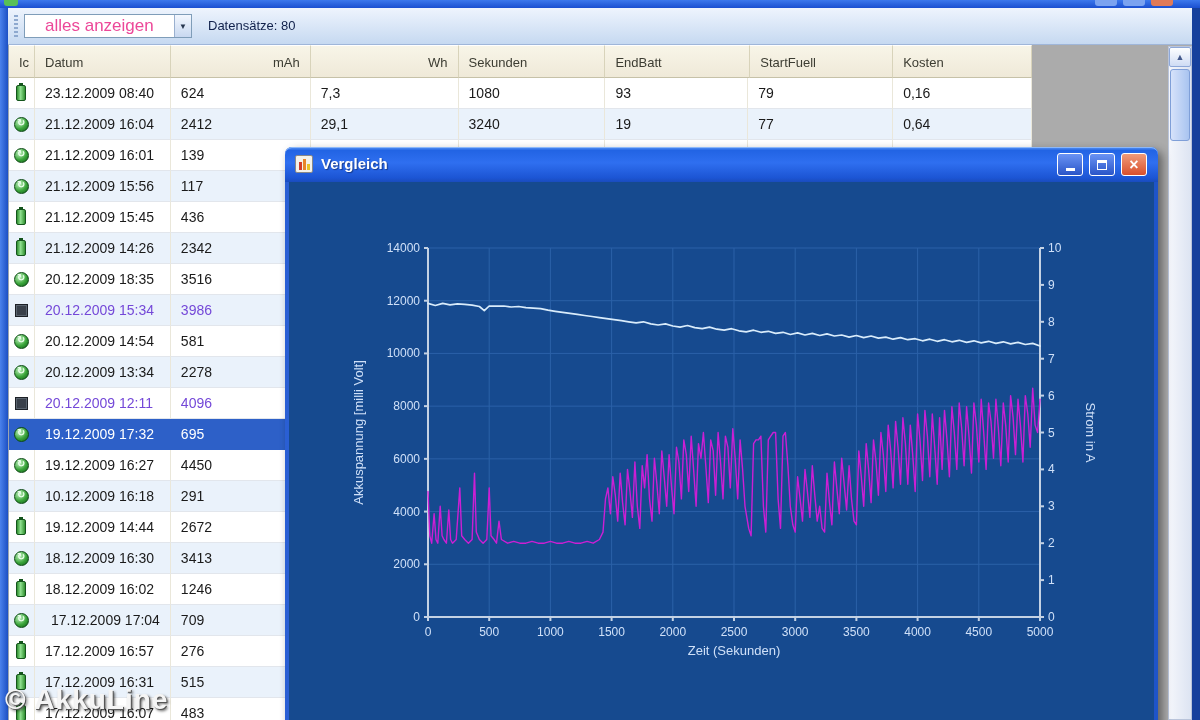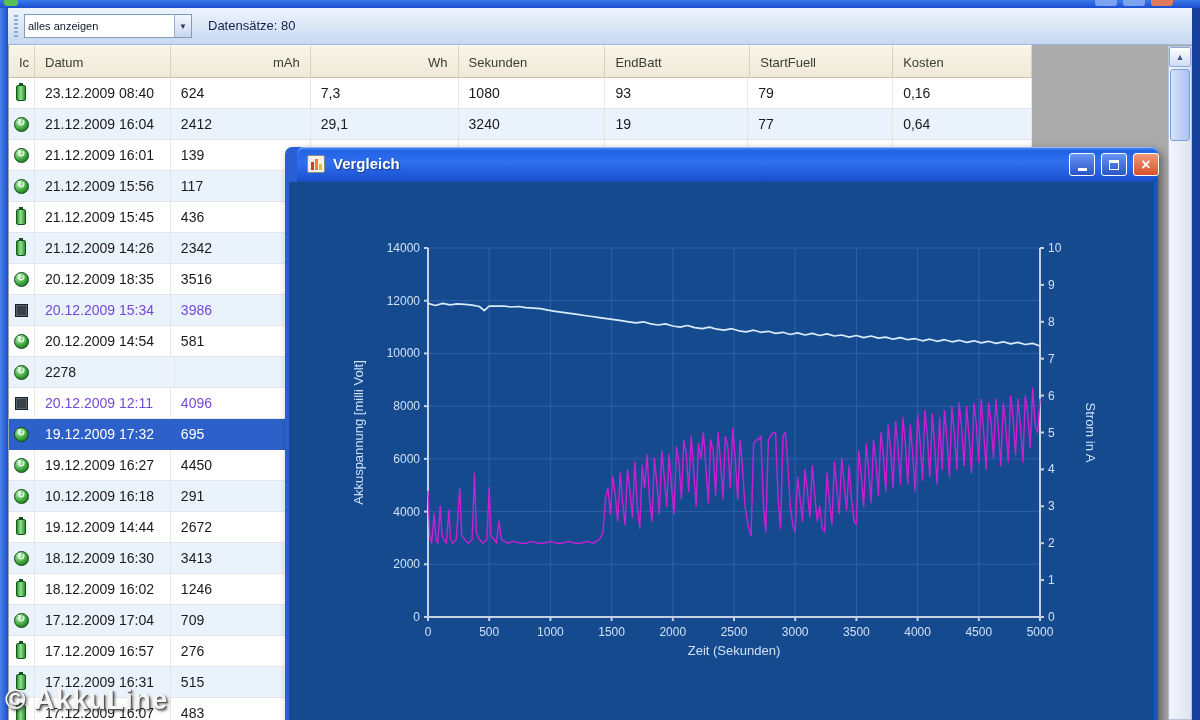--- a/index.html
+++ b/index.html
@@ -15,21 +15,21 @@
     background:linear-gradient(90deg,#4a82ec,#1c50c4);}
   .right-border{position:absolute;right:0;top:8px;width:8px;bottom:0;background:#16409c;}
 
   
   .toolbar{position:absolute;left:8px;top:8px;right:8px;height:37px;
     background:linear-gradient(180deg,#eef4fd,#c6d9f1);border-bottom:1px solid #9fb6d9;}
   .grip{position:absolute;left:6px;top:7px;width:4px;height:23px;
     background:repeating-linear-gradient(180deg,#8ea9cf 0 2px,transparent 2px 4px);}
   .combo{position:absolute;left:16px;top:6px;width:168px;height:24px;background:#fff;
     border:1px solid #7f9db9;display:flex;align-items:center;}
-  .combo-text{flex:1;padding-left:3px;font-size:11px;color:#0f172a;}
+  .combo-text{flex:1;padding-left:20px;font-size:17px;color:#ec4899;}
   .combo-btn{width:17px;height:22px;background:linear-gradient(180deg,#f3f7fe,#c8d8f0);
     border-left:1px solid #9ab0cf;display:flex;align-items:center;justify-content:center;}
   .arr{font-size:8px;color:#27364f;}
   .records{position:absolute;left:200px;top:10px;font-size:13px;color:#10204a;}
 
   
   .table{position:absolute;left:8px;top:45px;width:1024px;bottom:0;background:#fff;overflow:hidden;
     border-left:1px solid #9aa5b1;}
   .thead{display:flex;height:33px;}
   .hc{height:33px;background:linear-gradient(180deg,#f8f5e8,#efe9d8);
@@ -64,21 +64,21 @@
     border:1px solid #7f9fd8;border-radius:3px;}
 
   
   .watermark{position:absolute;left:5px;top:684px;font-size:28px;font-weight:700;color:#f5f5f5;
     text-shadow:1px 1px 0 #555,2px 2px 3px rgba(0,0,0,.65);letter-spacing:1px;z-index:5;}
 
   
   .win{position:absolute;left:285px;top:147px;width:873px;height:580px;z-index:10;
     border-radius:7px 7px 0 0;box-shadow:4px 4px 10px rgba(0,0,0,.45);
     background:linear-gradient(90deg,#2a5fd4,#1e54c8);}
-  .titlebar{position:absolute;left:12px;top:0;right:0;height:35px;border-radius:7px 7px 0 0;
+  .titlebar{position:absolute;left:0;top:0;right:0;height:35px;border-radius:7px 7px 0 0;
     background:linear-gradient(180deg,#5a96f4 0%,#2264e4 10%,#2f6ff0 45%,#1c55d4 88%,#1a4cbe 100%);
     box-shadow:inset 0 1px 0 #8cb8fa;}
   .win-icon{position:absolute;left:10px;top:8px;width:18px;height:18px;background:#f4f2ea;
     border:1px solid #888;border-radius:2px;}
   .win-icon i{position:absolute;bottom:2px;width:3px;}
   .win-title{position:absolute;left:36px;top:8px;font-size:15px;font-weight:700;color:#fff;
     text-shadow:1px 1px 1px #163a8c;}
   .wbtn{position:absolute;top:6px;width:26px;height:23px;border-radius:3px;border:1px solid #fff;
     display:flex;align-items:center;justify-content:center;}
   .wbtn.minb{left:772px;background:linear-gradient(180deg,#6a93f4,#2a55c8);}
@@ -236,20 +236,21 @@
           <div class="tc" style="width: 148px;"></div>
           <div class="tc" style="width: 147px;"></div>
           <div class="tc" style="width: 143px;"></div>
           <div class="tc" style="width: 145px;"></div>
           <div class="tc" style="width: 139px;"></div>
         </div>
         <div class="trow alt">
           <div class="tc icn" style="width: 26px;">
             <span class="ic ic-cycle"></span>
           </div>
+          <div class="tc" style="width: 136px;">20.12.2009 13:34</div>
           <div class="tc" style="width: 140px;">2278</div>
           <div class="tc" style="width: 148px;"></div>
           <div class="tc" style="width: 147px;"></div>
           <div class="tc" style="width: 143px;"></div>
           <div class="tc" style="width: 145px;"></div>
           <div class="tc" style="width: 139px;"></div>
         </div>
         <div class="trow pur">
           <div class="tc icn" style="width: 26px;">
             <span class="ic ic-module"></span>
@@ -331,21 +332,21 @@
           <div class="tc" style="width: 148px;"></div>
           <div class="tc" style="width: 147px;"></div>
           <div class="tc" style="width: 143px;"></div>
           <div class="tc" style="width: 145px;"></div>
           <div class="tc" style="width: 139px;"></div>
         </div>
         <div class="trow alt">
           <div class="tc icn" style="width: 26px;">
             <span class="ic ic-cycle"></span>
           </div>
-          <div class="tc" style="width: 136px;">17.12.2009 17:04</div>
+          <div class="tc" style="width: 136px; text-align: center;">17.12.2009 17:04</div>
           <div class="tc" style="width: 140px;">709</div>
           <div class="tc" style="width: 148px;"></div>
           <div class="tc" style="width: 147px;"></div>
           <div class="tc" style="width: 143px;"></div>
           <div class="tc" style="width: 145px;"></div>
           <div class="tc" style="width: 139px;"></div>
         </div>
         <div class="trow">
           <div class="tc icn" style="width: 26px;">
             <span class="ic ic-battery"></span>

